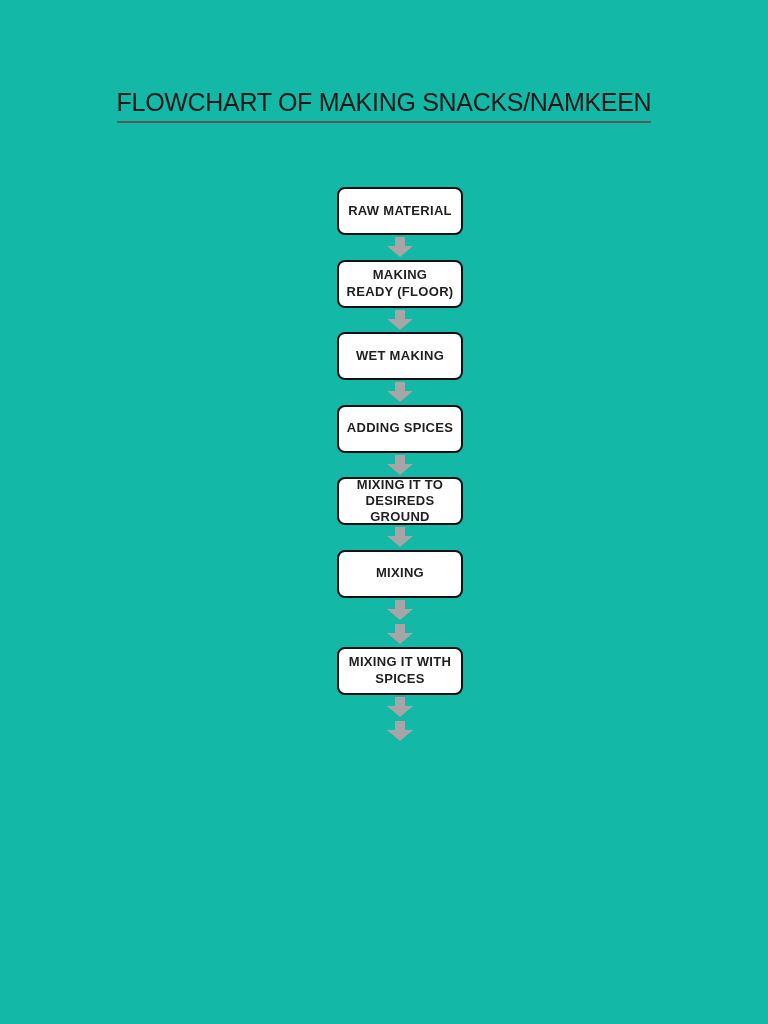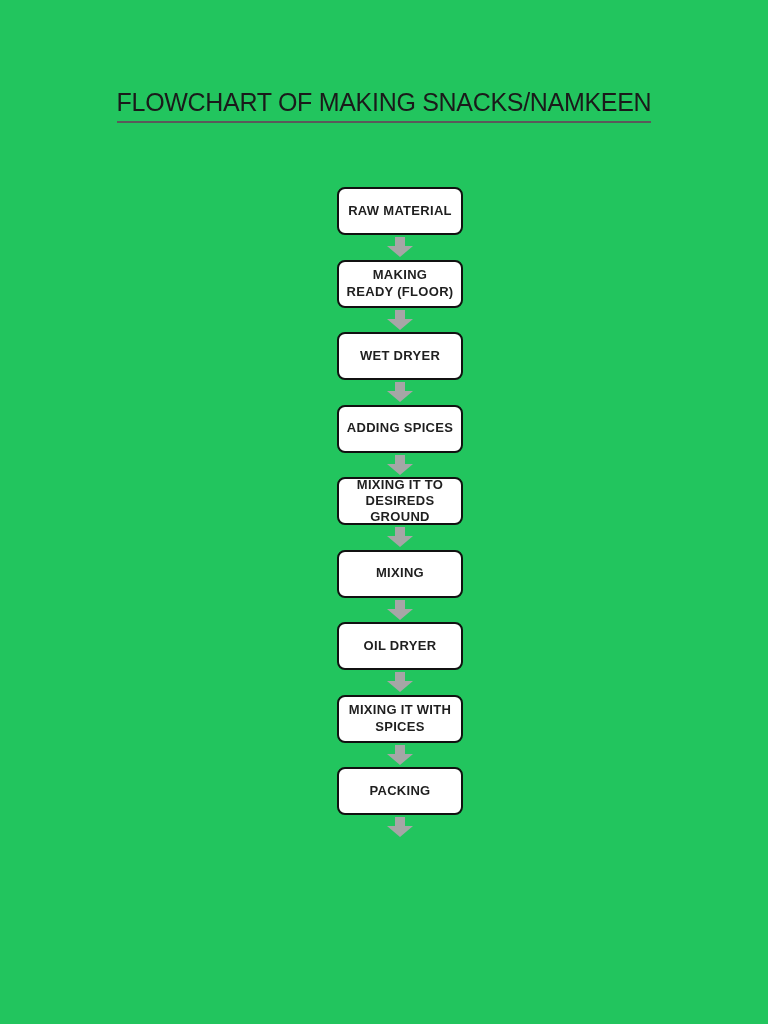--- a/index.html
+++ b/index.html
@@ -4,21 +4,21 @@
 <style>
   html, body {
     margin: 0;
     padding: 0;
     background: #ffffff;
   }
   .page {
     position: relative;
     width: 768px;
     height: 1024px;
-    background: #22c55e;
+    background: #14b8a6;
     overflow: hidden;
     font-family: "Liberation Sans", sans-serif;
   }
   .title-wrap {
     position: absolute;
     top: 88px;
     left: 0;
     width: 768px;
     text-align: center;
   }
@@ -95,21 +95,21 @@
       <span class="node-label">MAKING
 READY (FLOOR)</span>
     </div>
     <div class="arrow-cell">
       <svg width="26" height="20" viewBox="0 0 26 20">
         <path d="M8 0 L18 0 L18 9 L26 9 L13 20 L0 9 L8 9 Z" fill="#a6a6a6"></path>
       </svg>
     </div>
 
     <div class="node">
-      <span class="node-label">WET DRYER</span>
+      <span class="node-label">WET MAKING</span>
     </div>
     <div class="arrow-cell">
       <svg width="26" height="20" viewBox="0 0 26 20">
         <path d="M8 0 L18 0 L18 9 L26 9 L13 20 L0 9 L8 9 Z" fill="#a6a6a6"></path>
       </svg>
     </div>
 
     <div class="node">
       <span class="node-label">ADDING SPICES</span>
     </div>
@@ -131,42 +131,36 @@
 
     <div class="node">
       <span class="node-label">MIXING</span>
     </div>
     <div class="arrow-cell">
       <svg width="26" height="20" viewBox="0 0 26 20">
         <path d="M8 0 L18 0 L18 9 L26 9 L13 20 L0 9 L8 9 Z" fill="#a6a6a6"></path>
       </svg>
     </div>
 
-    <div class="node">
-      <span class="node-label">OIL DRYER</span>
-    </div>
     <div class="arrow-cell">
       <svg width="26" height="20" viewBox="0 0 26 20">
         <path d="M8 0 L18 0 L18 9 L26 9 L13 20 L0 9 L8 9 Z" fill="#a6a6a6"></path>
       </svg>
     </div>
 
     <div class="node">
       <span class="node-label">MIXING IT WITH
 SPICES</span>
     </div>
     <div class="arrow-cell">
       <svg width="26" height="20" viewBox="0 0 26 20">
         <path d="M8 0 L18 0 L18 9 L26 9 L13 20 L0 9 L8 9 Z" fill="#a6a6a6"></path>
       </svg>
     </div>
 
-    <div class="node">
-      <span class="node-label">PACKING</span>
-    </div>
     <div class="arrow-cell">
       <svg width="26" height="20" viewBox="0 0 26 20">
         <path d="M8 0 L18 0 L18 9 L26 9 L13 20 L0 9 L8 9 Z" fill="#a6a6a6"></path>
       </svg>
     </div>
 
 
   </div>
 </div>
 

